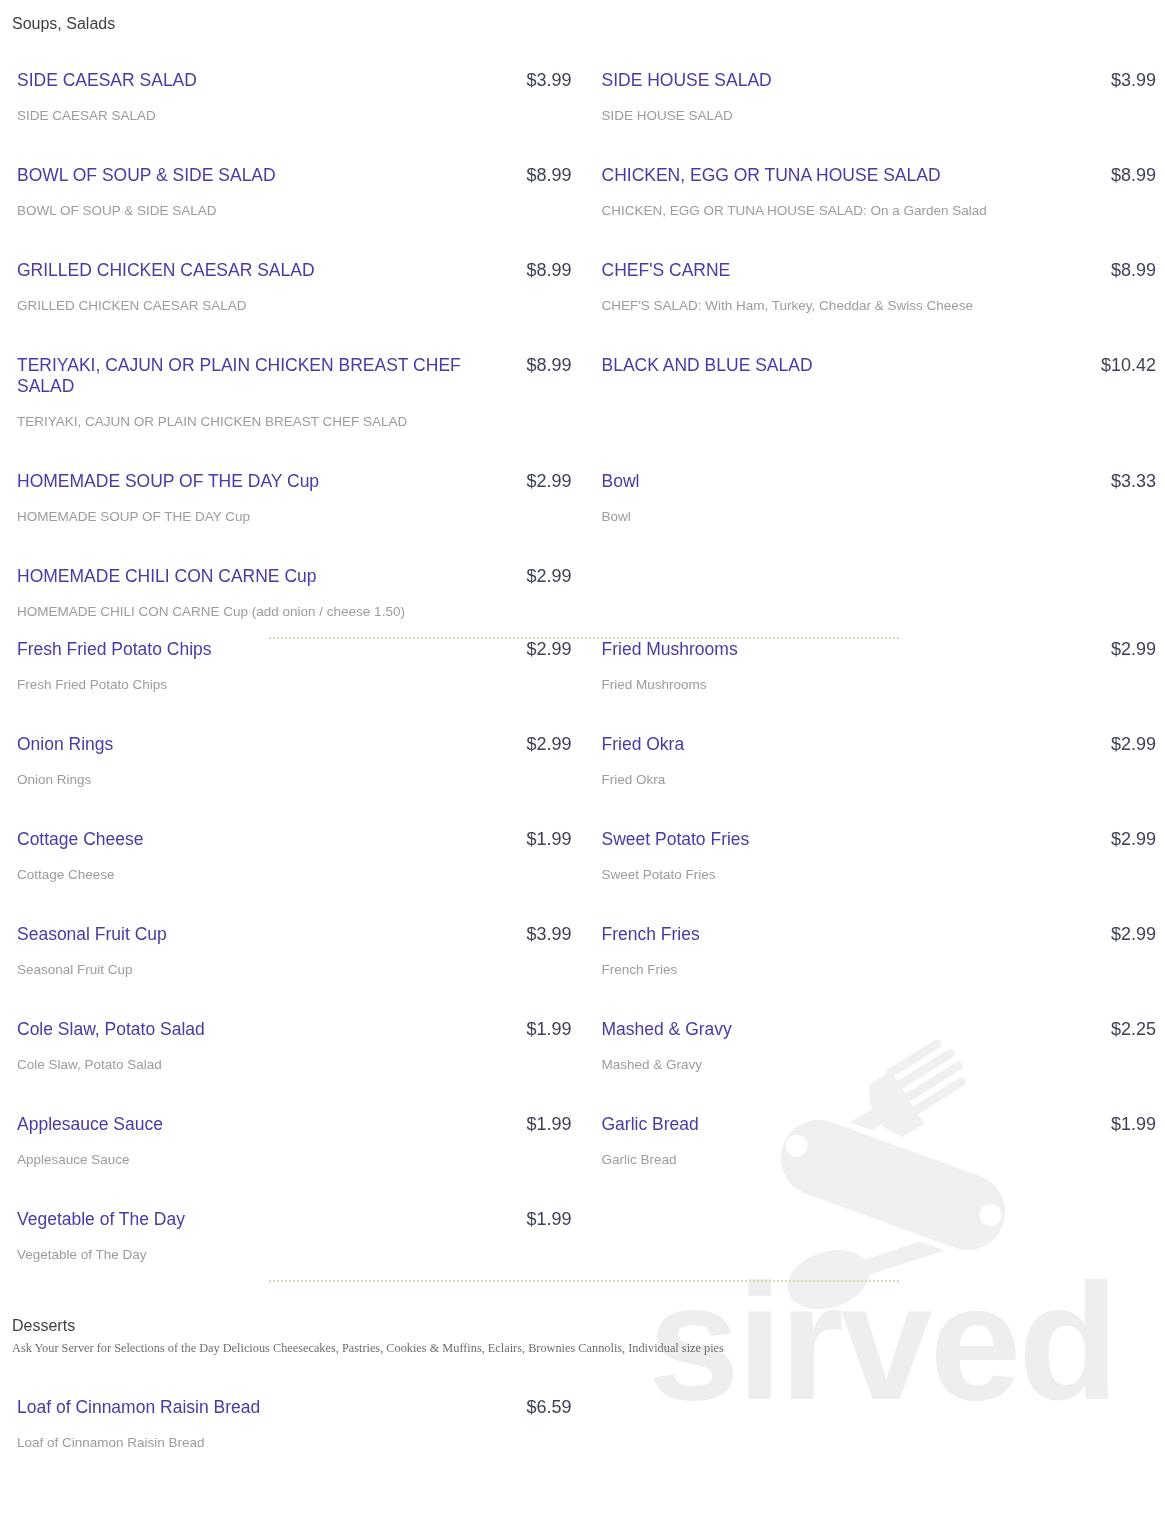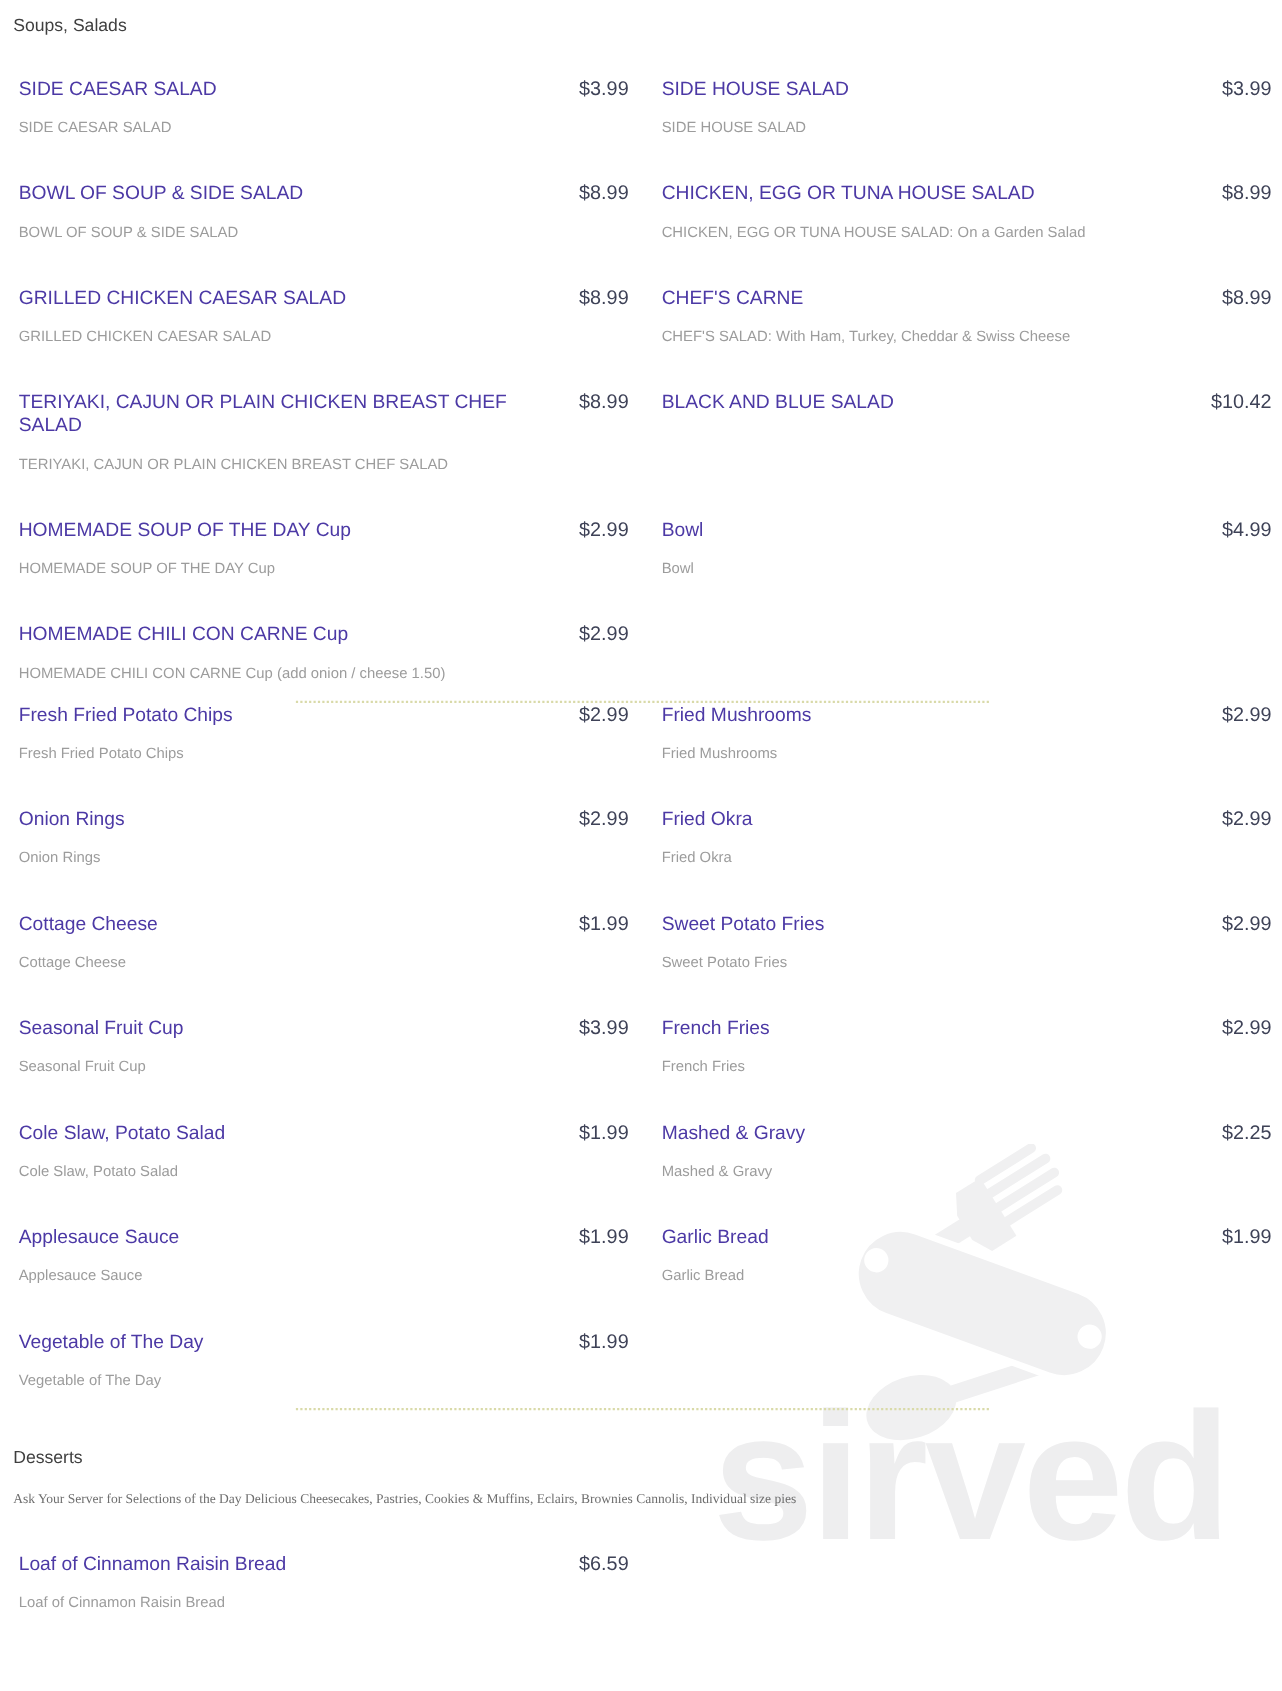--- a/index.html
+++ b/index.html
@@ -26,21 +26,21 @@
     position:absolute;left:648px;top:1260px;
     font-size:165px;font-weight:700;line-height:1;letter-spacing:-3px;
     color:#eeeeef;
   }
   
   .menu{position:relative;z-index:1;padding:13px 9px 0 12px;}
   .section-title{
     margin:0 0 35px 0;
     font-size:16px;line-height:22px;font-weight:400;color:var(--heading);
   }
-  .section-title.tight{margin-bottom:17px;}
+  .section-title.tight{margin-bottom:3px;}
   .section-note{
     margin:0 0 40px 0;
     font-size:12.3px;line-height:17px;color:var(--note);font-family:Liberation Serif, serif;
   }
   .items{
     display:grid;grid-template-columns:1fr 1fr;
     column-gap:30px;row-gap:38px;
     padding-left:5px;
   }
   .item-head{
@@ -155,21 +155,21 @@
     <div class="item">
       <div class="item-head">
           <a class="item-name">HOMEMADE SOUP OF THE DAY Cup</a>
           <span class="item-price">$2.99</span>
         </div>
       <div class="item-desc">HOMEMADE SOUP OF THE DAY Cup</div>
     </div>
     <div class="item">
       <div class="item-head">
           <a class="item-name">Bowl</a>
-          <span class="item-price">$4.99</span>
+          <span class="item-price">$3.33</span>
         </div>
       <div class="item-desc">Bowl</div>
     </div>
     <div class="item">
       <div class="item-head">
           <a class="item-name">HOMEMADE CHILI CON CARNE Cup</a>
           <span class="item-price">$2.99</span>
         </div>
       <div class="item-desc">HOMEMADE CHILI CON CARNE Cup (add onion / cheese 1.50)</div>
     </div>

